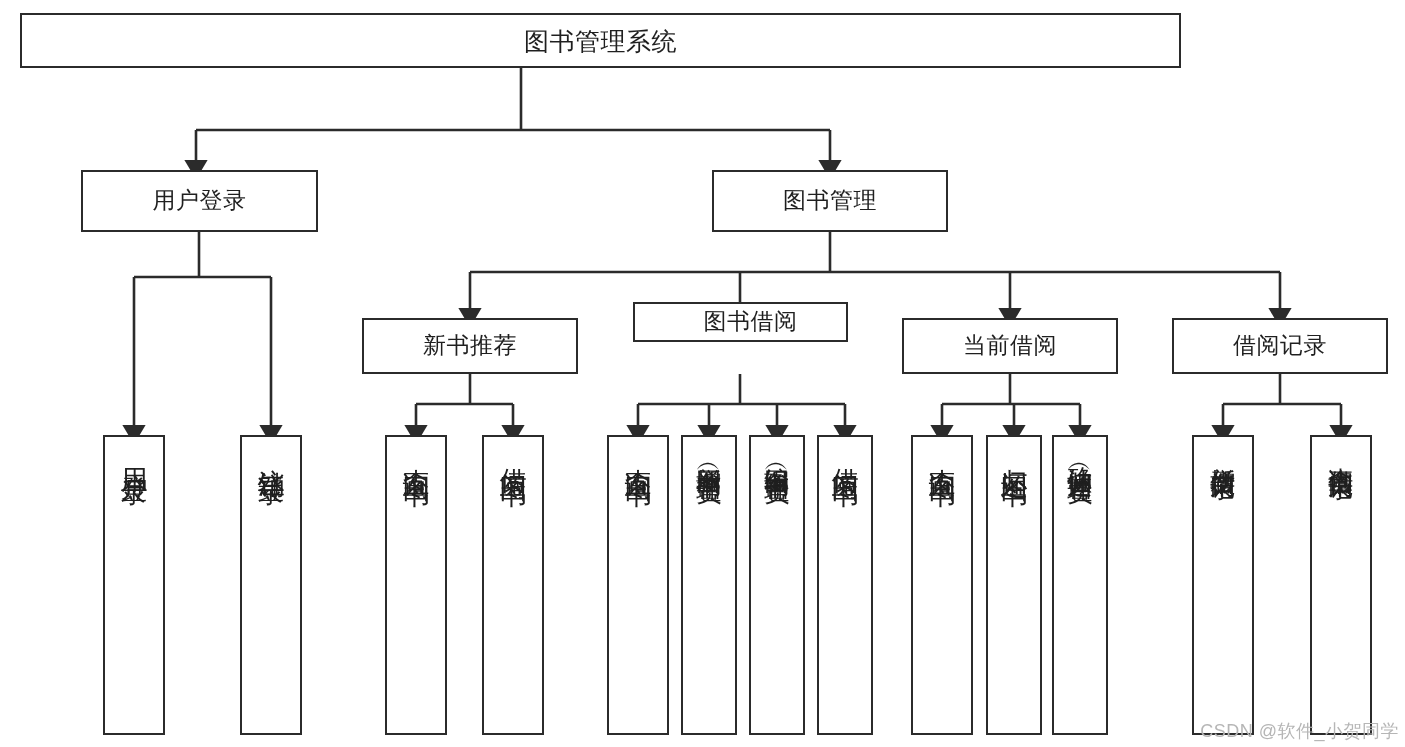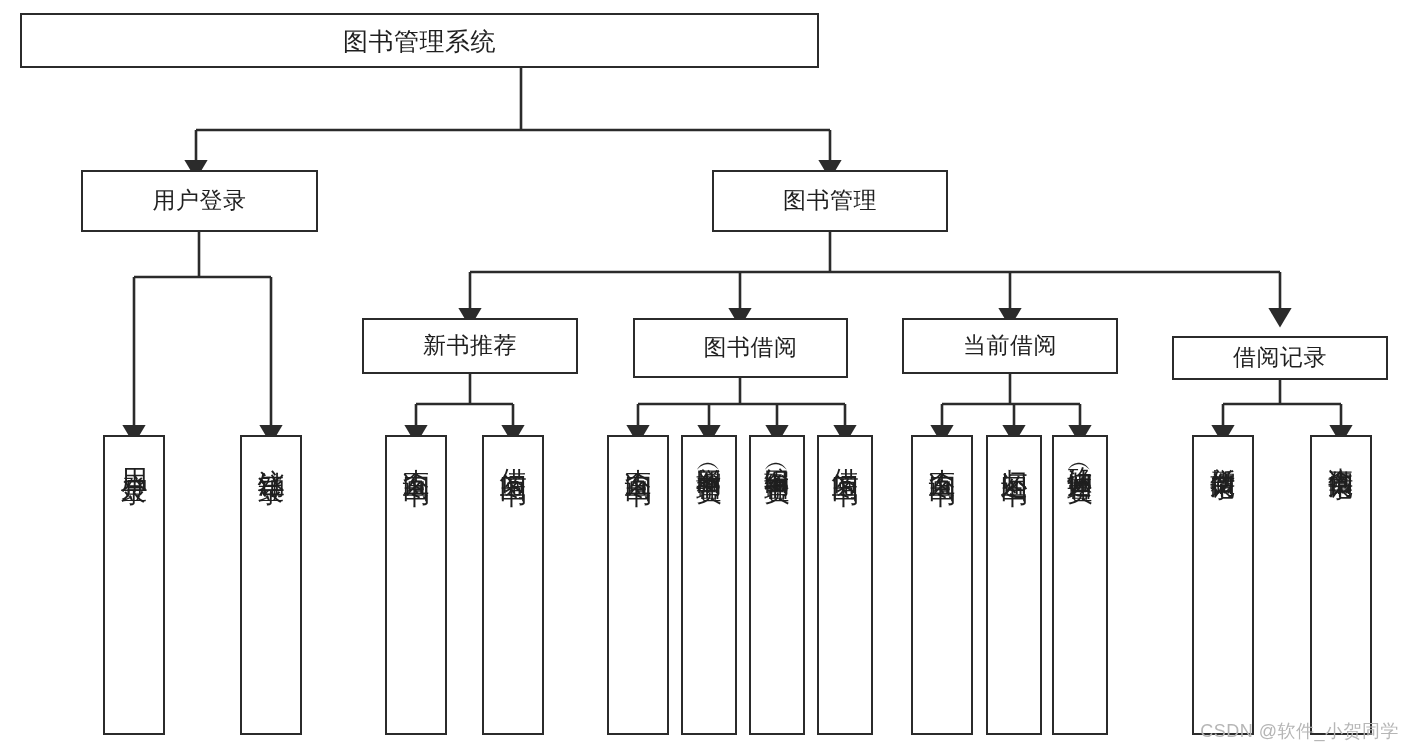--- a/index.html
+++ b/index.html
@@ -127,39 +127,39 @@
       <path d="M1080,404 L1080,428" marker-end="url(#arw)"></path>
 
       <path d="M1280,374 L1280,404"></path>
       <path d="M1223,404 L1341,404"></path>
       <path d="M1223,404 L1223,428" marker-end="url(#arw)"></path>
       <path d="M1341,404 L1341,428" marker-end="url(#arw)"></path>
     </g>
   </svg>
 
   <div id="nodes">
-      <div class="node root" style="left: 20px; top: 13px; width: 799px; height: 55px;">
+      <div class="node root" style="left: 20px; top: 13px; width: 1161px; height: 55px;">
         <span class="label">图书管理系统</span>
       </div>
       <div class="node l1" style="left: 81px; top: 170px; width: 237px; height: 62px;">
         <span class="label">用户登录</span>
       </div>
       <div class="node l1" style="left: 712px; top: 170px; width: 236px; height: 62px; font-family: Liberation Serif, serif;">
         <span class="label">图书管理</span>
       </div>
       <div class="node l2" style="left: 362px; top: 318px; width: 216px; height: 56px; align-items: center;">
         <span class="label">新书推荐</span>
       </div>
-      <div class="node l2" style="left: 633px; top: 318px; width: 215px; height: 60px; padding-left: 20px;">
+      <div class="node l2" style="left: 633px; top: 302px; width: 215px; height: 40px; padding-left: 20px;">
         <span class="label">图书借阅</span>
       </div>
       <div class="node l2" style="left: 902px; top: 318px; width: 216px; height: 56px;">
         <span class="label">当前借阅</span>
       </div>
-      <div class="node l2" style="left: 1172px; top: 318px; width: 216px; height: 44px; margin-top: 18px;">
+      <div class="node l2" style="left: 1172px; top: 318px; width: 216px; height: 56px;">
         <span class="label">借阅记录</span>
       </div>
       <div class="node leaf" style="left: 103px; top: 435px; width: 62px; height: 300px;">
         <span class="label">用户登录</span>
       </div>
       <div class="node leaf" style="left: 240px; top: 435px; width: 62px; height: 300px;">
         <span class="label">注销登录</span>
       </div>
       <div class="node leaf" style="left: 385px; top: 435px; width: 62px; height: 300px;">
         <span class="label">查询图书</span>

